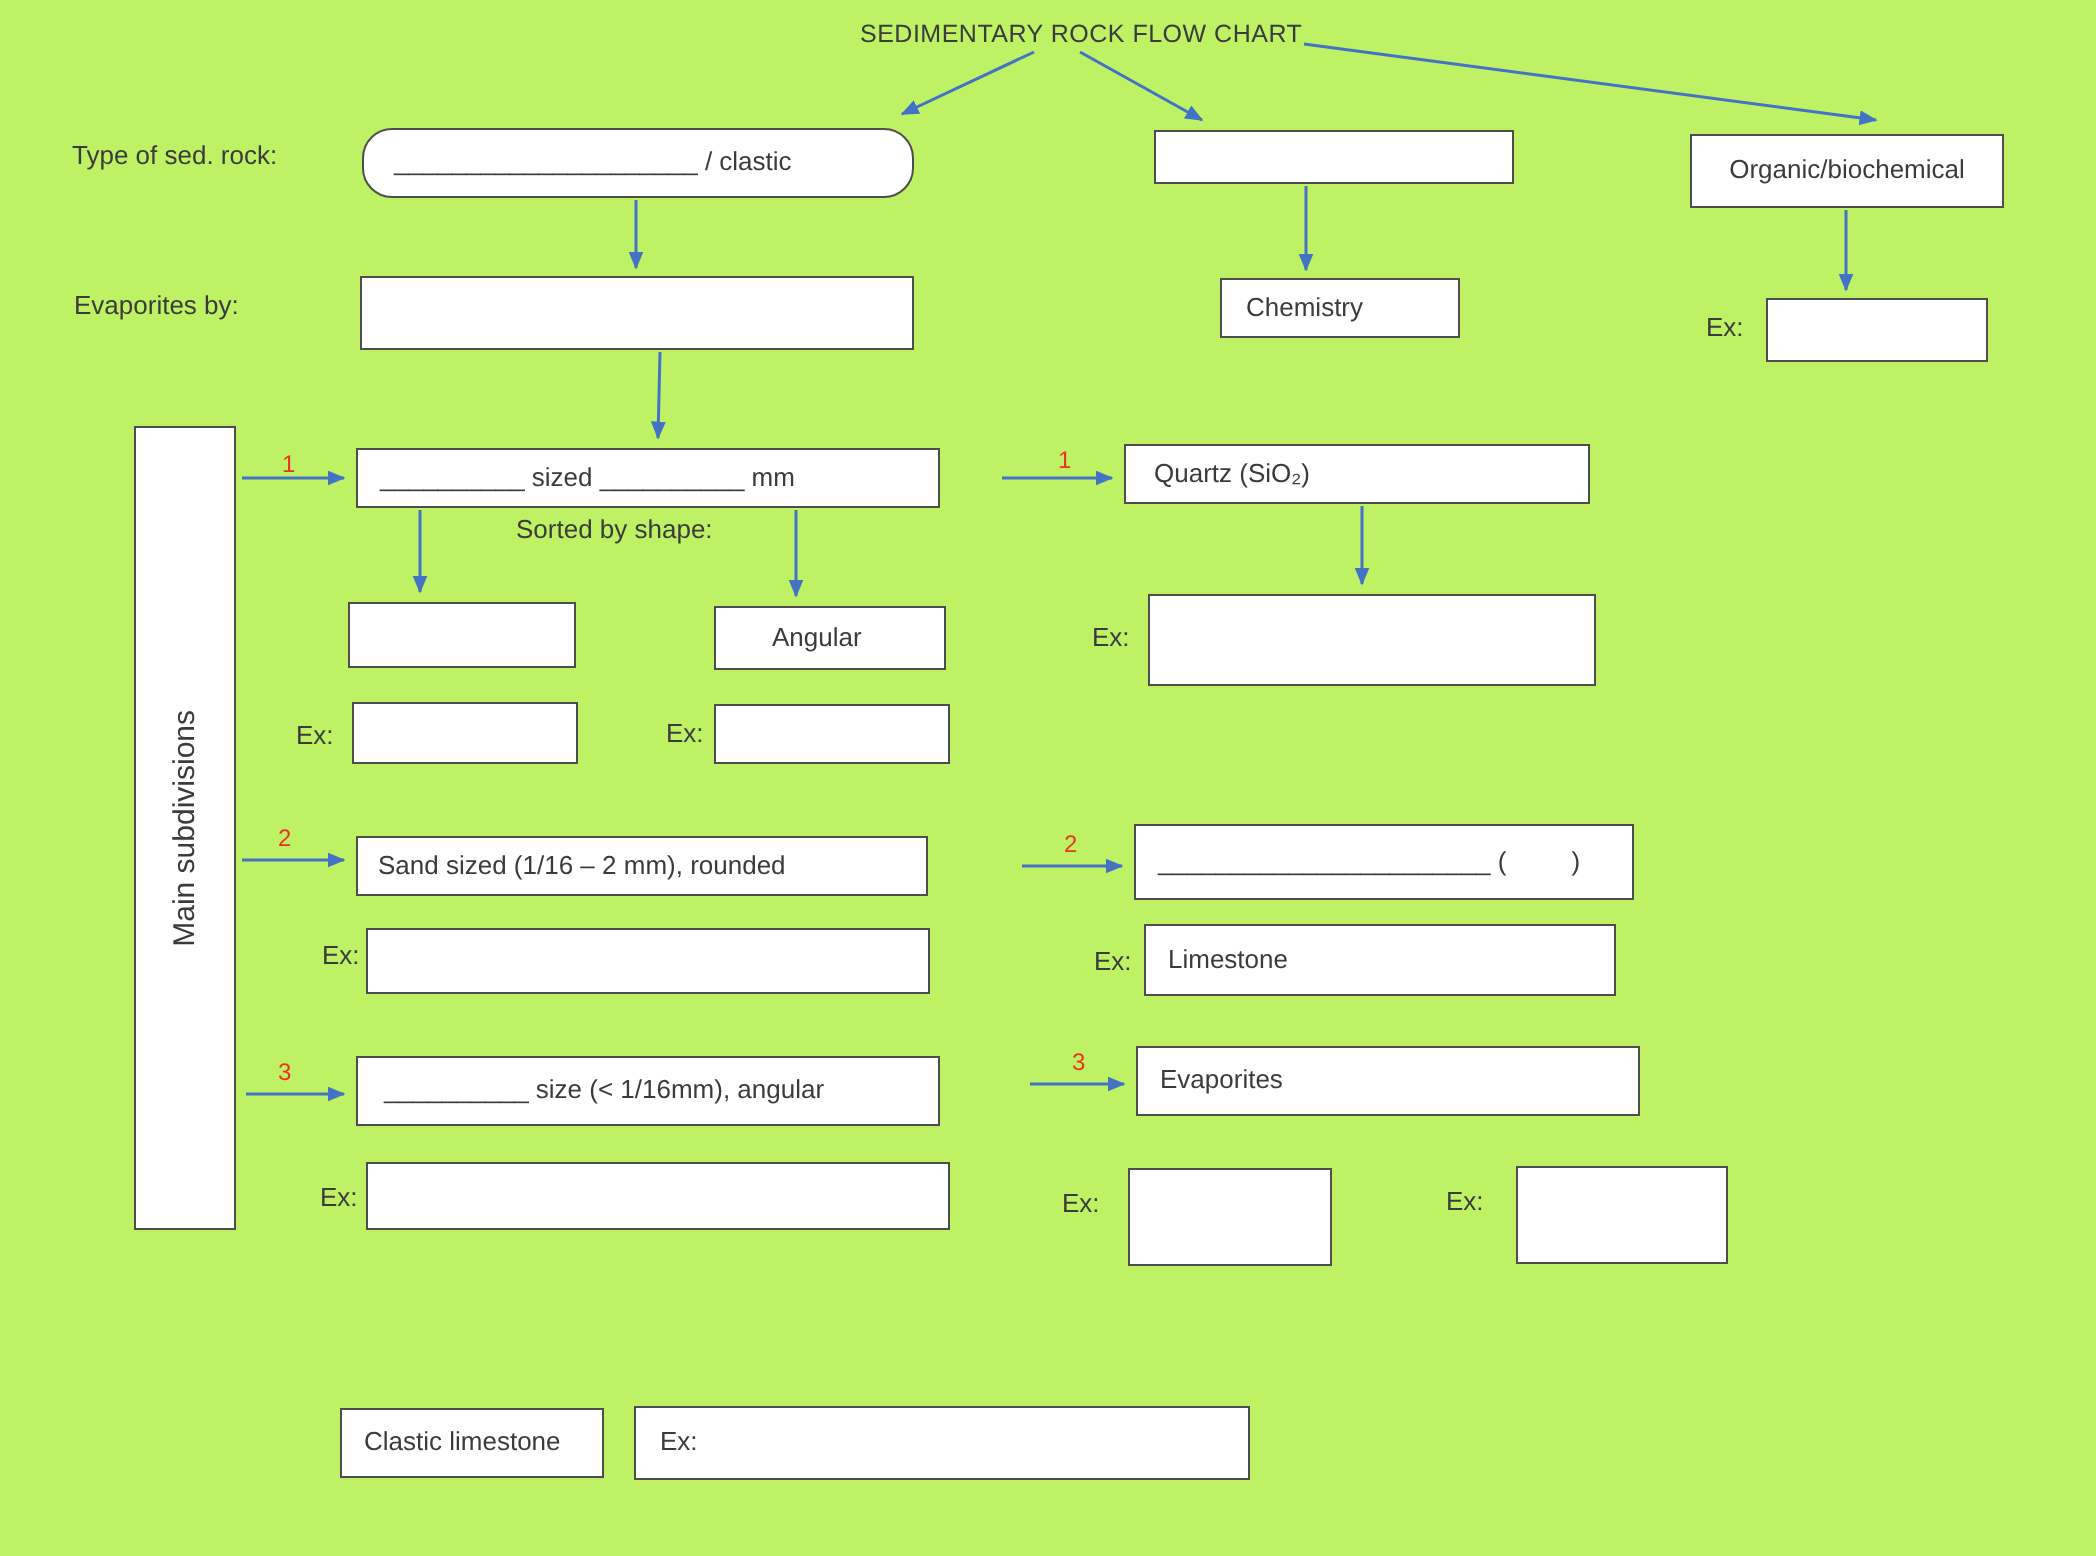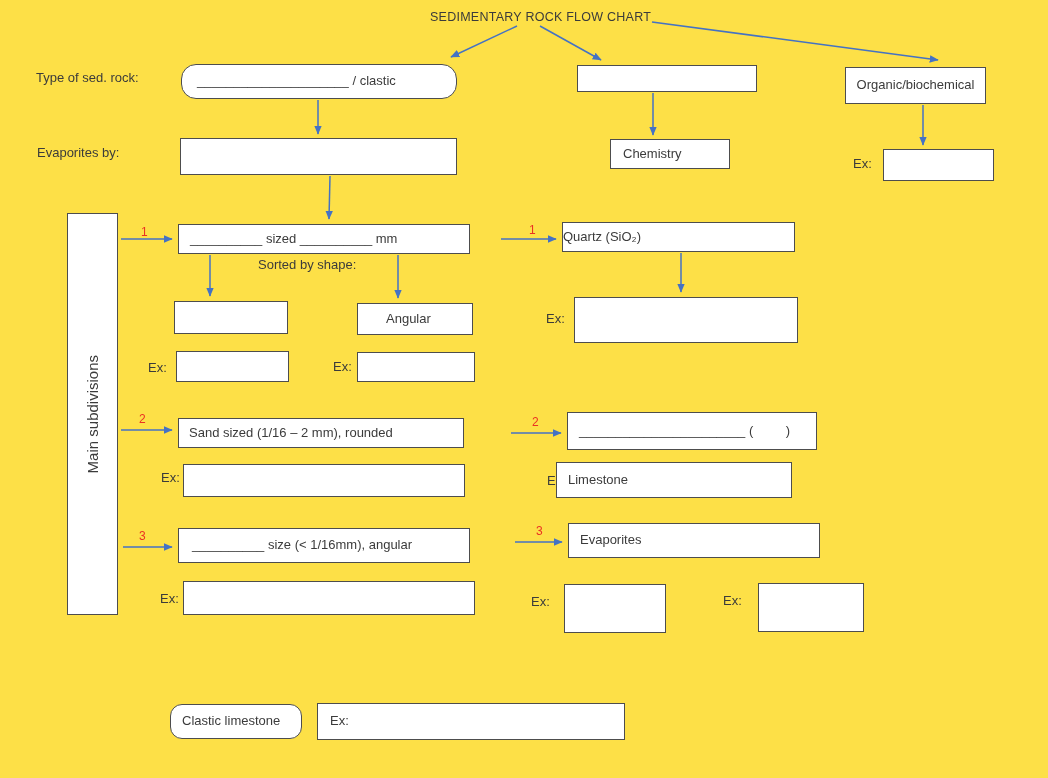--- a/index.html
+++ b/index.html
@@ -1,17 +1,17 @@
 <!DOCTYPE html>
 <html style="--arrow: #4472c4; --number: #eb3223; --border: #4d4d4d; --text: #3b3b3b;"><head>
 <meta charset="utf-8">
 <style>
   html,body{margin:0;padding:0;background:#ffffff;}
   .stage{
-    position:relative;width:1048px;height:778px;background:#fde047;overflow:hidden;
+    position:relative;width:1048px;height:778px;background:#bef264;overflow:hidden;
     font-family:"Liberation Sans","DejaVu Sans",sans-serif;
     color:var(--text,#3b3b3b);
   }
   .box{
     position:absolute;box-sizing:border-box;background:#fff;
     border:1.3px solid var(--border,#4d4d4d);
     display:flex;align-items:center;
     font-size:13px;white-space:pre;line-height:1.1;
   }
   .box.center{justify-content:center;}
@@ -56,21 +56,21 @@
     </g>
   </svg>
 
   <div class="lbl title" style="left:430px;top:10px;">SEDIMENTARY ROCK FLOW CHART</div>
 
   <div class="lbl" style="left:36px;top:71px;">Type of sed. rock:</div>
   <div class="lbl" style="left:37px;top:146px;">Evaporites by:</div>
 
   <div class="box" style="left:181px;top:64px;width:276px;height:35px;padding-left:15px;border-radius:15px;">_____________________ / clastic</div>
   <div class="box" style="left:577px;top:65px;width:180px;height:27px;"></div>
-  <div class="box center" style="left:845px;top:67px;width:141px;height:37px;text-align:center;">Organic/biochemical</div>
+  <div class="box center" style="left:845px;top:67px;width:157px;height:37px;text-align:center;">Organic/biochemical</div>
 
   <div class="box" style="left:180px;top:138px;width:277px;height:37px;"></div>
   <div class="box" style="left:610px;top:139px;width:120px;height:30px;padding-left:12px;">Chemistry</div>
   <div class="lbl" style="left:853px;top:157px;">Ex:</div>
   <div class="box" style="left:883px;top:149px;width:111px;height:32px;"></div>
 
   <div class="vwrap" style="left:67px;top:213px;width:51px;height:402px;">
     <span class="vtext">Main subdivisions</span>
   </div>
 
@@ -88,34 +88,34 @@
   <div class="box" style="left:178px;top:418px;width:286px;height:30px;padding-left:10px;">Sand sized (1/16 – 2 mm), rounded</div>
   <div class="lbl" style="left:161px;top:471px;">Ex:</div>
   <div class="box" style="left:183px;top:464px;width:282px;height:33px;"></div>
 
   <div class="num" style="left:139px;top:530px;">3</div>
   <div class="box" style="left:178px;top:528px;width:292px;height:35px;padding-left:13px;">__________ size (&lt; 1/16mm), angular</div>
   <div class="lbl" style="left:160px;top:592px;">Ex:</div>
   <div class="box" style="left:183px;top:581px;width:292px;height:34px;"></div>
 
   <div class="num" style="left:529px;top:224px;">1</div>
-  <div class="box" style="left:562px;top:222px;width:233px;height:30px;">Quartz (SiO₂)</div>
+  <div class="box" style="left:562px;top:222px;width:233px;height:30px;padding-left:14px;">Quartz (SiO₂)</div>
   <div class="lbl" style="left:546px;top:312px;">Ex:</div>
   <div class="box" style="left:574px;top:297px;width:224px;height:46px;"></div>
 
   <div class="num" style="left:532px;top:416px;">2</div>
   <div class="box" style="left:567px;top:412px;width:250px;height:38px;padding-left:11px;">_______________________ (         )</div>
   <div class="lbl" style="left:547px;top:474px;">Ex:</div>
-  <div class="box" style="left:556px;top:462px;width:236px;height:36px;padding-left:11px;">Limestone</div>
+  <div class="box" style="left:572px;top:462px;width:236px;height:36px;padding-left:11px;">Limestone</div>
 
   <div class="num" style="left:536px;top:525px;">3</div>
   <div class="box" style="left:568px;top:523px;width:252px;height:35px;padding-left:11px;">Evaporites</div>
   <div class="lbl" style="left:531px;top:595px;">Ex:</div>
   <div class="box" style="left:564px;top:584px;width:102px;height:49px;"></div>
   <div class="lbl" style="left:723px;top:594px;">Ex:</div>
   <div class="box" style="left:758px;top:583px;width:106px;height:49px;"></div>
 
-  <div class="box" style="left:170px;top:704px;width:132px;height:35px;padding-left:11px;border-radius:12px;">Clastic limestone</div>
+  <div class="box" style="left:170px;top:704px;width:132px;height:35px;padding-left:11px;">Clastic limestone</div>
   <div class="box" style="left:317px;top:703px;width:308px;height:37px;padding-left:12px;">
     <span>Ex:</span>
   </div>
 
 </div>
 
 </body></html>

